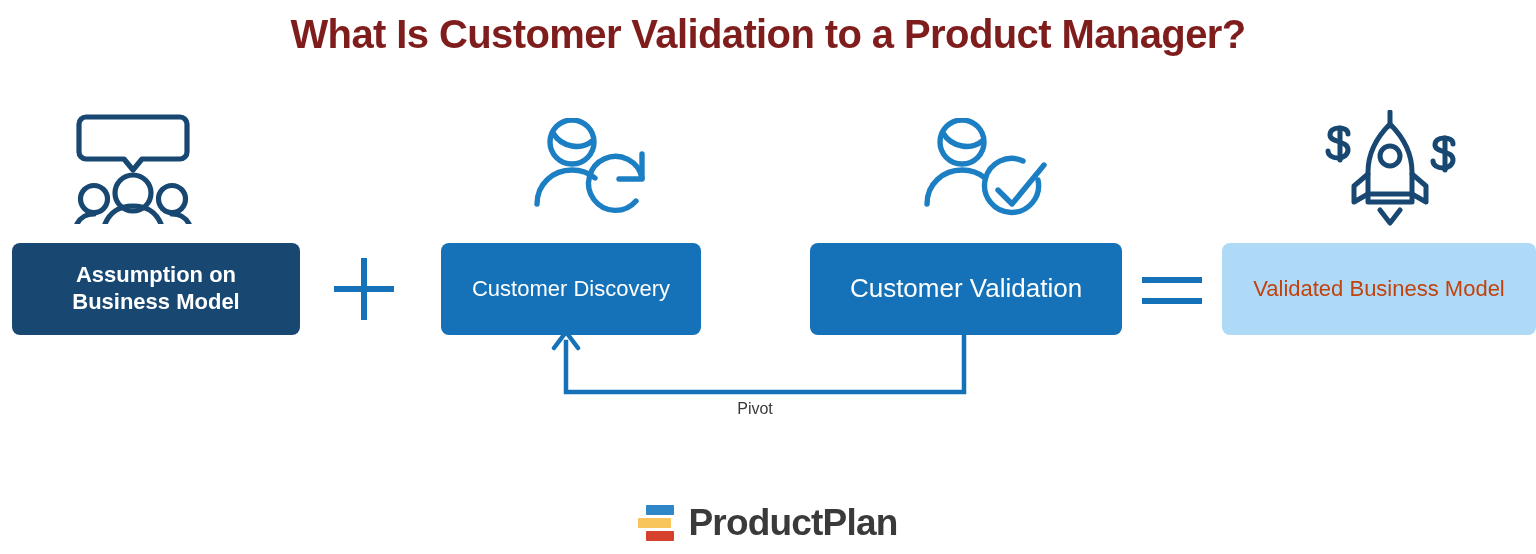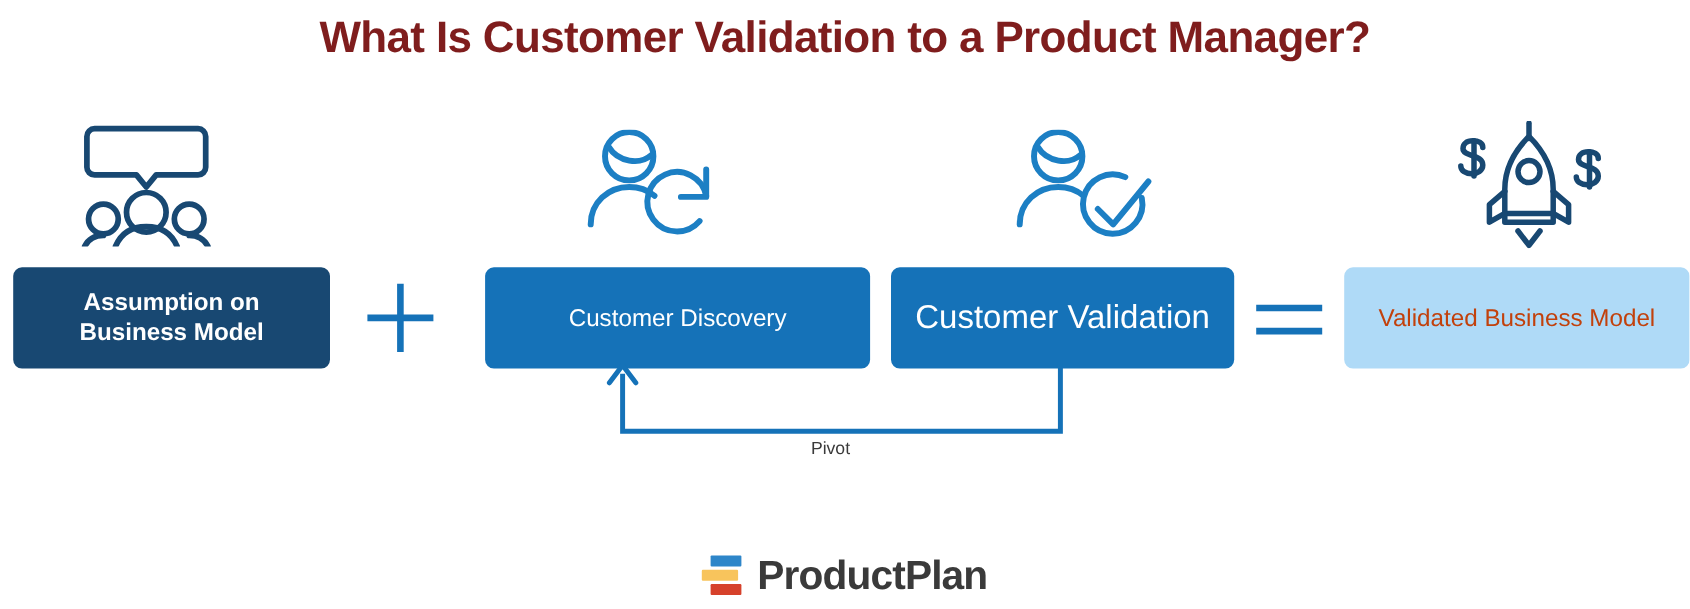--- a/index.html
+++ b/index.html
@@ -39,28 +39,28 @@
     line-height:1.22;
   }
   .box-label{display:block;}
 
   #box-assumption{
     left:12px;top:243px;width:288px;height:92px;
     background:#184872;color:#ffffff;
     font-size:22px;font-weight:bold;
   }
   #box-discovery{
-    left:441px;top:243px;width:350px;height:92px;
+    left:441px;top:243px;width:260px;height:92px;
     background:#1572B8;color:#ffffff;
     font-size:22px;font-weight:normal;
   }
   #box-validation{
     left:810px;top:243px;width:312px;height:92px;
     background:#1572B8;color:#ffffff;
-    font-size:30px;font-weight:normal;
+    font-size:26px;font-weight:normal;
   }
   #box-validated{
     left:1222px;top:243px;width:314px;height:92px;
     background:#AFDAF7;color:#c2410c;
     font-size:22px;font-weight:normal;
   }
 
   
   .op{position:absolute;}
   #op-plus{left:333px;top:256px;width:62px;height:66px;}

